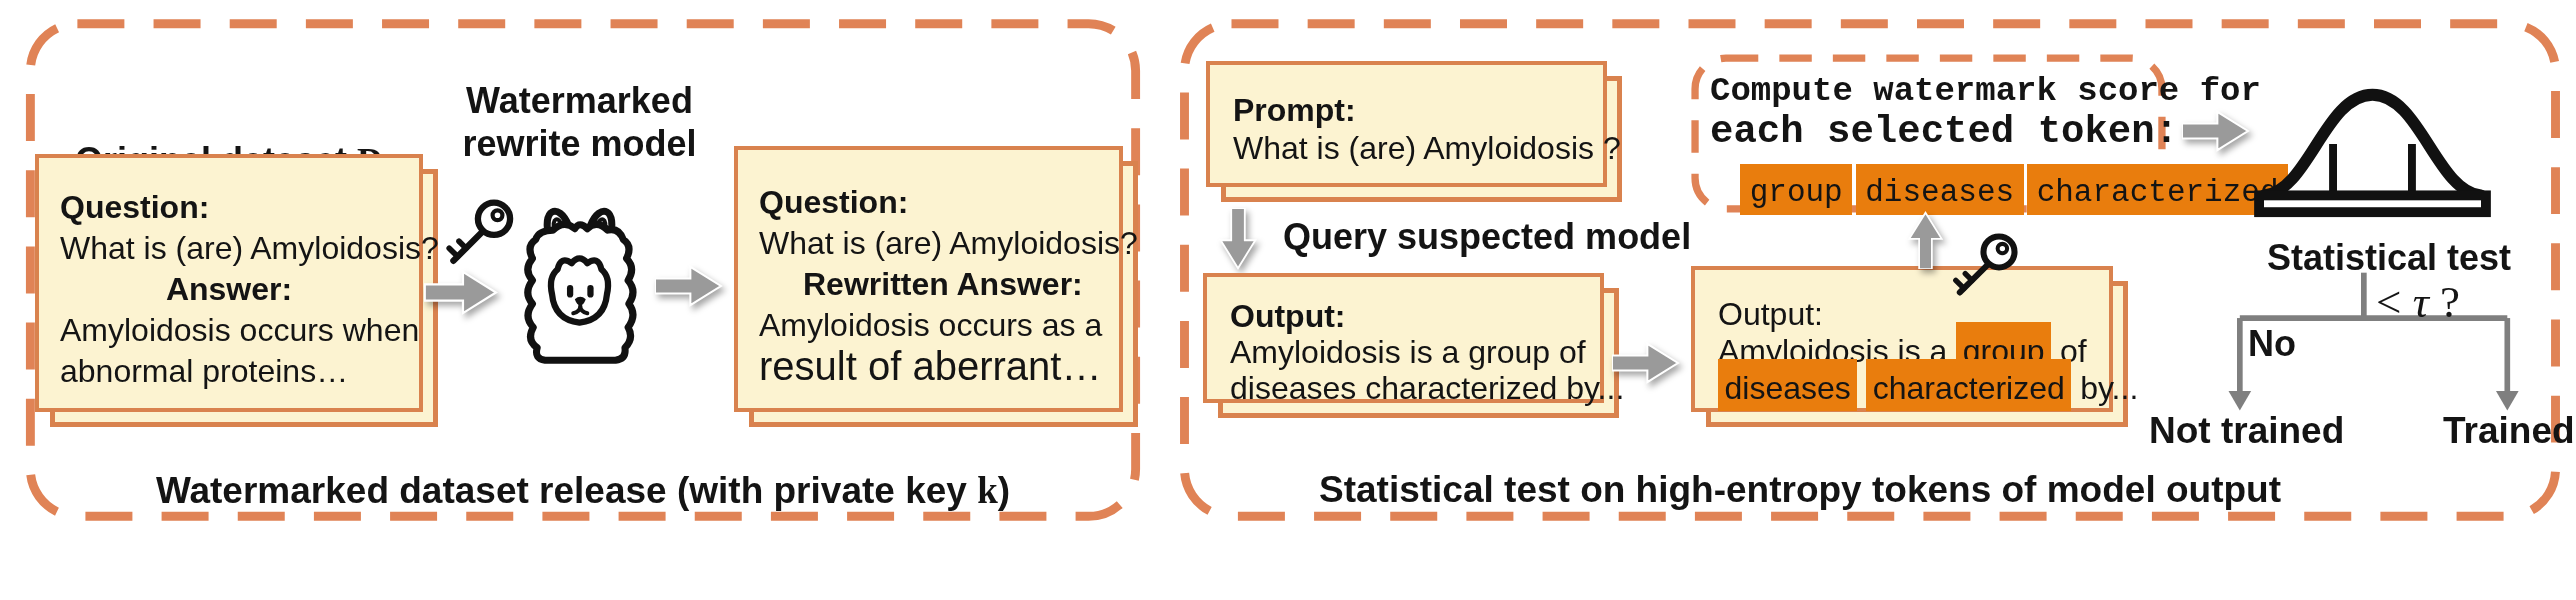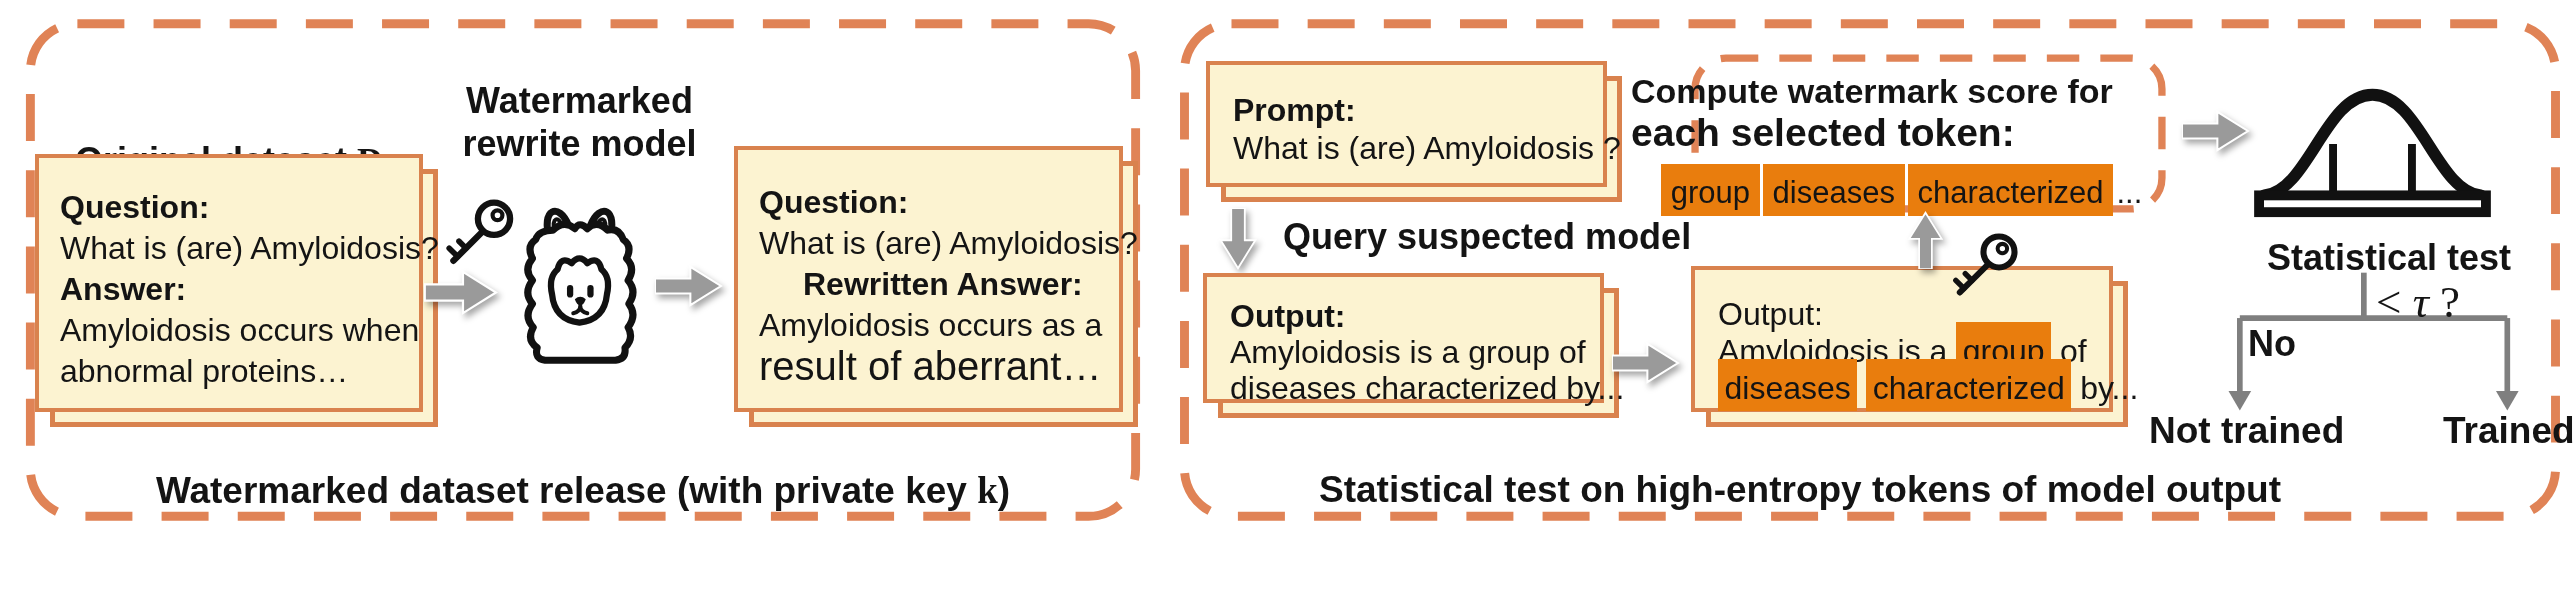--- a/index.html
+++ b/index.html
@@ -73,21 +73,21 @@
   <div class="abs title" style="left:734px;top:96px;width:389px;">
     <span>Watermarked dataset </span><span class="math">D′</span>
   </div>
 
   <div class="stack" style="left:35px;top:154px;width:388px;height:258px;">
     <div class="back"></div>
     <div class="front">
       <div class="card-pad" style="padding:29px 21px 0;">
         <div class="card-line b" style="font-size:32px;line-height:41px;">Question:</div>
         <div class="card-line" style="font-size:32px;line-height:41px;">What is (are) Amyloidosis?</div>
-        <div class="card-line b" style="font-size:32px;line-height:41px;">Answer:</div>
+        <div class="card-line b" style="font-size:32px;line-height:41px;text-align:center;">Answer:</div>
         <div class="card-line" style="font-size:32px;line-height:41px;">Amyloidosis occurs when</div>
         <div class="card-line" style="font-size:32px;line-height:41px;">abnormal proteins…</div>
       </div>
     </div>
   </div>
 
   <svg class="abs arrow-shadow" style="left:424px;top:269px;" width="75" height="47" viewBox="0 0 100 64">
     <polygon points="0,21 52,21 52,4 97,32 52,60 52,43 0,43" fill="var(--arrow)" stroke="#ffffff" stroke-width="3"></polygon>
   </svg>
 
@@ -185,21 +185,21 @@
         <div class="card-line" style="font-size:32px;line-height:37px;">
           <span class="hl">diseases</span><span> </span><span class="hl">characterized</span><span> by...</span>
         </div>
       </div>
     </div>
   </div>
 
   <svg class="panel-border" style="left:1691px;top:54px;" width="475" height="159" viewBox="0 0 586 196">
     <rect x="5" y="5" width="576" height="186" rx="38" fill="none" stroke="var(--dash)" stroke-width="9" stroke-dasharray="40 26"></rect>
   </svg>
-  <div class="abs" style="left:1631px;top:71px;width:442px;">
+  <div class="abs" style="left:1710px;top:71px;width:442px;font-family:Liberation Mono, monospace;">
     <div class="b card-line" style="font-size:34px;line-height:41px;">Compute watermark score for</div>
     <div class="b card-line" style="font-size:39px;line-height:41px;">each selected token:</div>
     <div class="tokrow card-line" style="font-size:31px;margin-top:11.4px;padding-left:30px;">
       <span class="hl">group</span><span class="hl">diseases</span><span class="hl">characterized</span><span>...</span>
     </div>
   </div>
 
   <svg class="abs arrow-shadow" style="left:1901px;top:211px;" width="49" height="58" viewBox="0 0 64 100">
     <polygon points="21,100 21,48 4,48 32,3 60,48 43,48 43,100" fill="var(--arrow)" stroke="#ffffff" stroke-width="3"></polygon>
   </svg>

